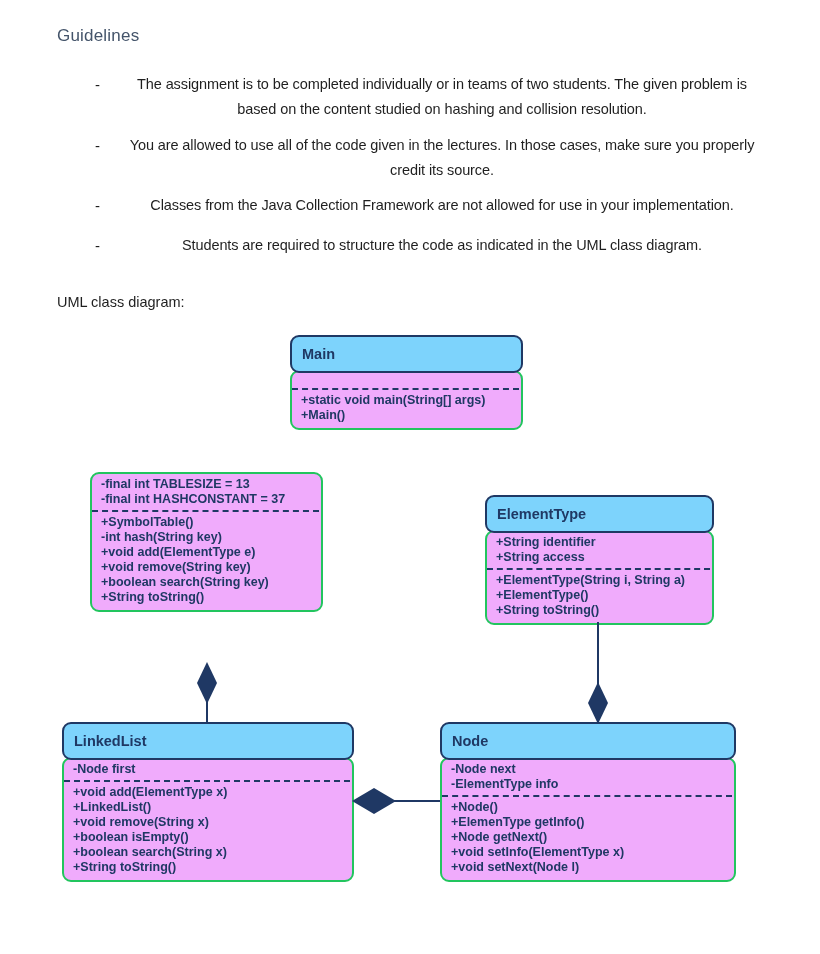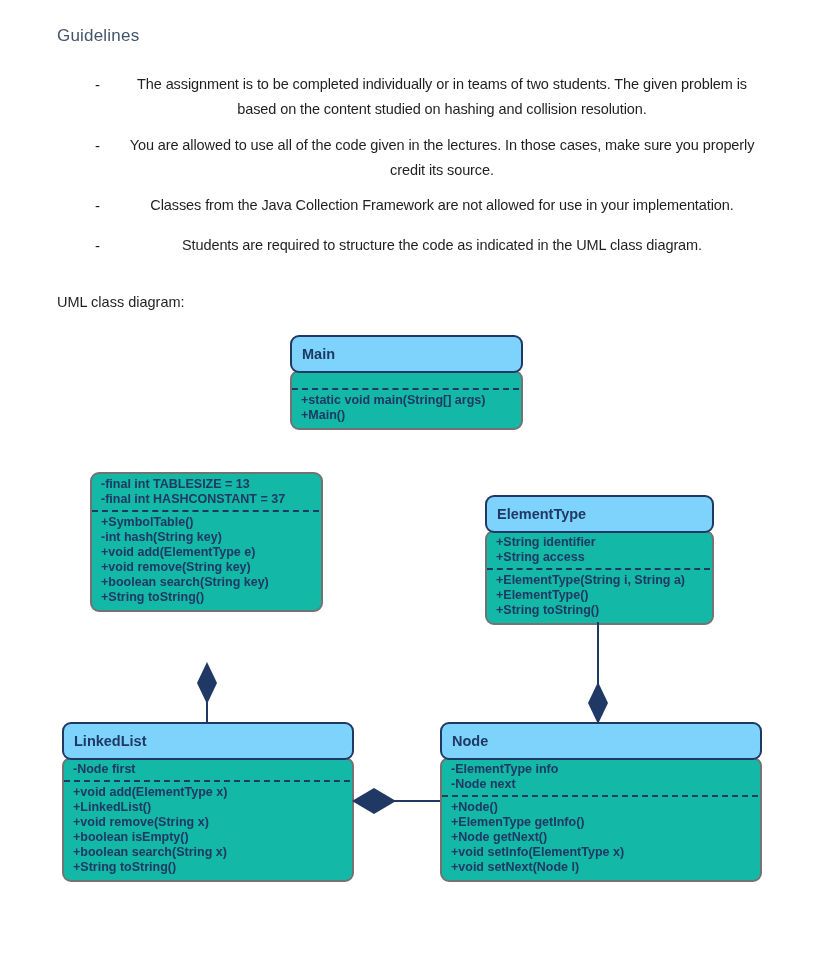--- a/index.html
+++ b/index.html
@@ -19,21 +19,21 @@
     font-size:14.5px; color:#1f1f1f; line-height:20px;
   }
   .diagram { position:absolute; left:0; top:0; width:820px; height:954px; }
   .uml-class { position:absolute; color:#1F3864; font-weight:bold; }
   .uml-title {
     background:#7dd3fc; border:2px solid #1F3864; border-radius:9px;
     font-size:14.5px; padding:9px 8px 7px 10px; position:relative; z-index:2;
     box-sizing:border-box; height:38px; white-space:nowrap;
   }
   .uml-body {
-    background:#14b8a6; border:2px solid #737373; border-radius:9px;
+    background:#f0abfc; border:2px solid #22c55e; border-radius:9px;
     margin-top:-3px; padding:3px 2px 5px 0; font-size:12.5px;
     position:relative; z-index:1; box-sizing:border-box;
   }
   .uml-attrs { border-bottom:2px dashed #1F3864; padding-bottom:3px; margin-bottom:3px; }
   .uml-attrs.empty { height:10px; }
   .uml-line { padding:0 6px 0 9px; line-height:15px; white-space:nowrap; }
   .connectors { position:absolute; left:0; top:0; z-index:3; pointer-events:none; }
 </style>
 </head>
 <body>
@@ -114,26 +114,26 @@
         <div class="uml-line">+void add(ElementType x)</div>
         <div class="uml-line">+LinkedList()</div>
         <div class="uml-line">+void remove(String x)</div>
         <div class="uml-line">+boolean isEmpty()</div>
         <div class="uml-line">+boolean search(String x)</div>
         <div class="uml-line">+String toString()</div>
       </div>
     </div>
   </div>
 
-  <div class="uml-class" style="left:440px;top:722px;width:322px">
+  <div class="uml-class" style="left:440px;top:722px;width:296px">
     <div class="uml-title">Node</div>
     <div class="uml-body">
       <div class="uml-attrs">
+        <div class="uml-line">-Node next</div>
         <div class="uml-line">-ElementType info</div>
-        <div class="uml-line">-Node next</div>
       </div>
       <div class="uml-methods">
         <div class="uml-line">+Node()</div>
         <div class="uml-line">+ElemenType getInfo()</div>
         <div class="uml-line">+Node getNext()</div>
         <div class="uml-line">+void setInfo(ElementType x)</div>
         <div class="uml-line">+void setNext(Node l)</div>
       </div>
     </div>
   </div>

